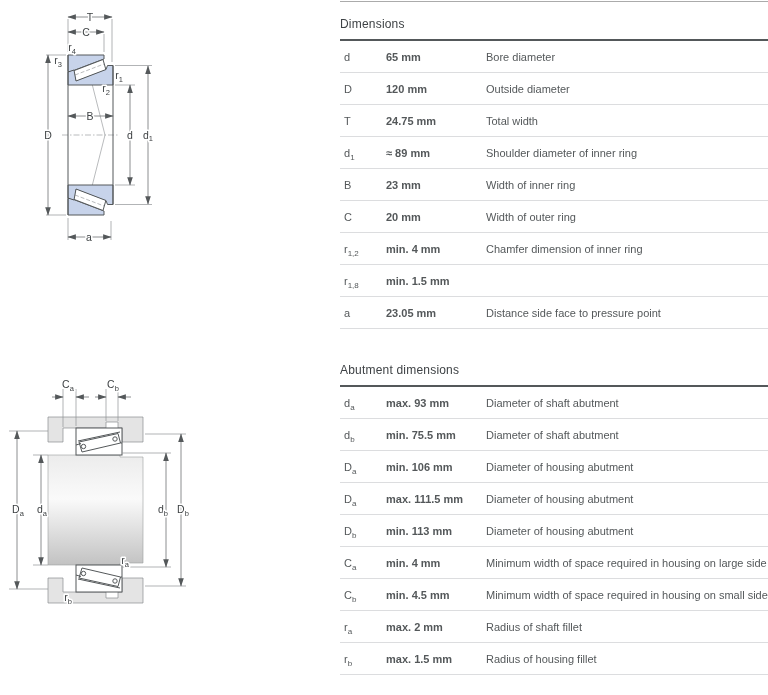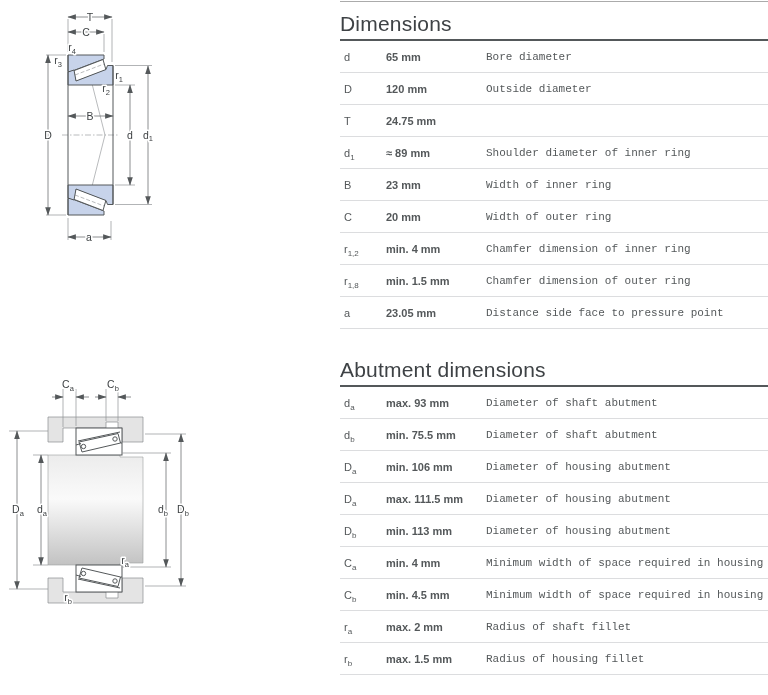--- a/index.html
+++ b/index.html
@@ -3,26 +3,26 @@
 <meta charset="utf-8">
 <style>
   html,body{margin:0;padding:0;background:#ffffff;}
   #stage{position:relative;width:768px;height:695px;background:#fff;overflow:hidden;
          font-family:"Liberation Sans","DejaVu Sans",sans-serif;}
   .hairline-top{position:absolute;left:340px;right:0;top:1px;height:1px;background:#ababab;}
   .panel{position:absolute;left:340px;width:428px;}
   .panel-dim{top:8px;}
   .panel-abut{top:354px;}
   .panel-title{height:31px;display:flex;align-items:center;border-bottom:2px solid #54585a;
-               font-size:21px;color:#3e4245;letter-spacing:.2px;}
+               font-size:12px;color:#3e4245;letter-spacing:.2px;}
   .trow{display:flex;align-items:center;height:31px;border-bottom:1px solid #dcdddf;
         font-size:11px;color:#54585a;}
   .trow .sym{width:46px;padding-left:4px;box-sizing:border-box;}
   .trow .val{width:100px;font-weight:bold;}
-  .trow .desc{flex:1;padding-right:4px;white-space:nowrap;overflow:hidden;font-family:Liberation Mono, monospace;}
+  .trow .desc{flex:1;padding-right:4px;white-space:nowrap;overflow:hidden;}
   sub{font-size:8px;line-height:0;}
   .diagram{position:absolute;}
   .dg-top{left:40px;top:8px;}
   .dg-bot{left:5px;top:375px;}
   
   .out{stroke:#54585a;stroke-width:1;fill:none;}
   .blue{fill:#c7d3ea;stroke:#54585a;stroke-width:1;}
   .wht{fill:#ffffff;stroke:#54585a;stroke-width:1;}
   .gray{fill:#e4e4e4;stroke:#8a8d90;stroke-width:0.7;}
   .dim{stroke:#6f7275;stroke-width:0.8;fill:none;}
@@ -197,20 +197,21 @@
           <span class="desc">Bore diameter</span>
         </div>
         <div class="trow">
           <span class="sym">D</span>
           <span class="val">120 mm</span>
           <span class="desc">Outside diameter</span>
         </div>
         <div class="trow">
           <span class="sym">T</span>
           <span class="val">24.75 mm</span>
+          <span class="desc">Total width</span>
         </div>
         <div class="trow">
           <span class="sym">d<sub>1</sub></span>
           <span class="val">≈ 89 mm</span>
           <span class="desc">Shoulder diameter of inner ring</span>
         </div>
         <div class="trow">
           <span class="sym">B</span>
           <span class="val">23 mm</span>
           <span class="desc">Width of inner ring</span>
@@ -221,21 +222,20 @@
           <span class="desc">Width of outer ring</span>
         </div>
         <div class="trow">
           <span class="sym">r<sub>1,2</sub></span>
           <span class="val">min. 4 mm</span>
           <span class="desc">Chamfer dimension of inner ring</span>
         </div>
         <div class="trow">
           <span class="sym">r<sub>1,8</sub></span>
           <span class="val">min. 1.5 mm</span>
-          <span class="desc">Chamfer dimension of outer ring</span>
         </div>
         <div class="trow">
           <span class="sym">a</span>
           <span class="val">23.05 mm</span>
           <span class="desc">Distance side face to pressure point</span>
         </div>
       </div>
   </div>
 
   <div class="panel panel-abut">

